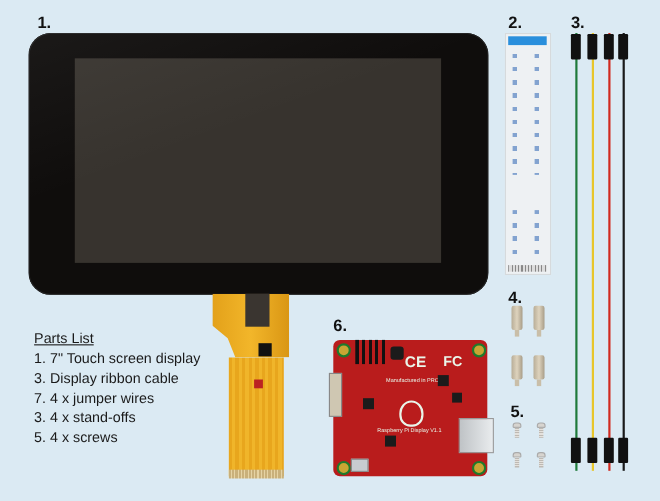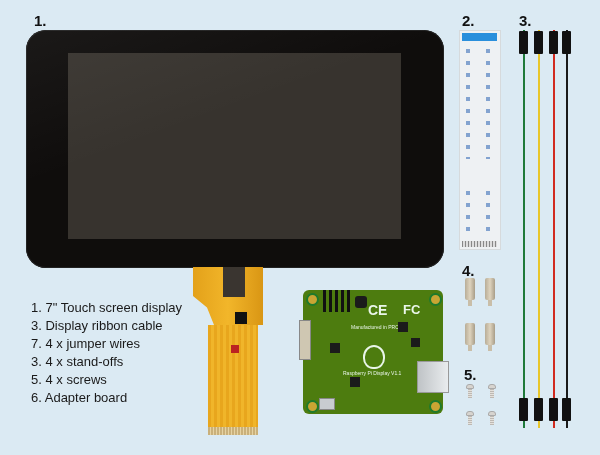--- a/index.html
+++ b/index.html
@@ -26,21 +26,21 @@
   .wire{position:absolute;top:30px;width:2px;height:398px;}
   .conn{position:absolute;width:9px;height:23px;background:#111;border-radius:1px;}
   
   .standoff{position:absolute;width:10px;height:27px;}
   .standoff .body{position:absolute;left:0;top:0;width:10px;height:22px;background:linear-gradient(90deg,#b8ad97,#ded3bd,#a89d88);border-radius:2px;}
   .standoff .thread{position:absolute;left:3px;top:22px;width:4px;height:6px;background:#c9bea8;}
   .screw{position:absolute;width:8px;height:14px;}
   .screw .head{position:absolute;left:0;top:0;width:8px;height:5px;background:#d7d4cf;border-radius:3px 3px 1px 1px;border:1px solid #aaa;box-sizing:border-box;}
   .screw .shaft{position:absolute;left:2px;top:5px;width:4px;height:9px;background:repeating-linear-gradient(180deg,#bdb9b3 0 1px,#e4e1dc 1px 2px);}
   
-  .board{position:absolute;left:303px;top:290px;width:140px;height:124px;background:#4d7c0f;border-radius:6px;}
+  .board{position:absolute;left:303px;top:309px;width:140px;height:124px;background:#b91c1c;border-radius:6px;}
   .board .hole{position:absolute;width:9px;height:9px;border-radius:50%;background:#c9a533;border:2px solid #1f7a2c;}
   .board .ce{position:absolute;left:65px;top:12px;font-size:14px;font-weight:bold;color:#eaf6ea;}
   .board .fc{position:absolute;left:100px;top:12px;font-size:13px;font-weight:bold;color:#eaf6ea;}
   .board .logo{position:absolute;left:60px;top:55px;width:18px;height:20px;border:2px solid #e9f5e9;border-radius:50% 50% 45% 45%;}
   .board .pinhdr{position:absolute;left:20px;top:0;width:28px;height:22px;background:repeating-linear-gradient(90deg,#111 0 3px,transparent 3px 6px);}
   .board .ic{position:absolute;background:#1b1b1b;}
   .board .usb{position:absolute;left:114px;top:71px;width:30px;height:30px;background:linear-gradient(90deg,#bfc3c6,#e9ecee);border:1px solid #999;}
   .board .micro{position:absolute;left:16px;top:108px;width:14px;height:10px;background:#c8ccd0;border:1px solid #888;}
   .board .fpc{position:absolute;left:-4px;top:30px;width:10px;height:38px;background:#cfc7b2;border:1px solid #888;}
   .board .silk{position:absolute;font-size:5px;color:#e9f5e9;white-space:nowrap;}
@@ -146,21 +146,21 @@
   <div class="fpc"></div>
   <div class="ic" style="left:27px;top:53px;width:10px;height:10px;"></div>
   <div class="ic" style="left:47px;top:87px;width:10px;height:10px;"></div>
   <div class="ic" style="left:108px;top:48px;width:9px;height:9px;"></div>
   <div class="ic" style="left:95px;top:32px;width:10px;height:10px;"></div>
   <div class="usb"></div>
   <div class="micro"></div>
 </div>
 
 <div class="parts">
+  <div class="title">Parts List</div>
   <ul>
     <li>1. 7" Touch screen display</li>
     <li>3. Display ribbon cable</li>
     <li>7. 4 x jumper wires</li>
     <li>3. 4 x stand-offs</li>
     <li>5. 4 x screws</li>
-    <li>6. Adapter board</li>
   </ul>
 </div>
 
 </body></html>

